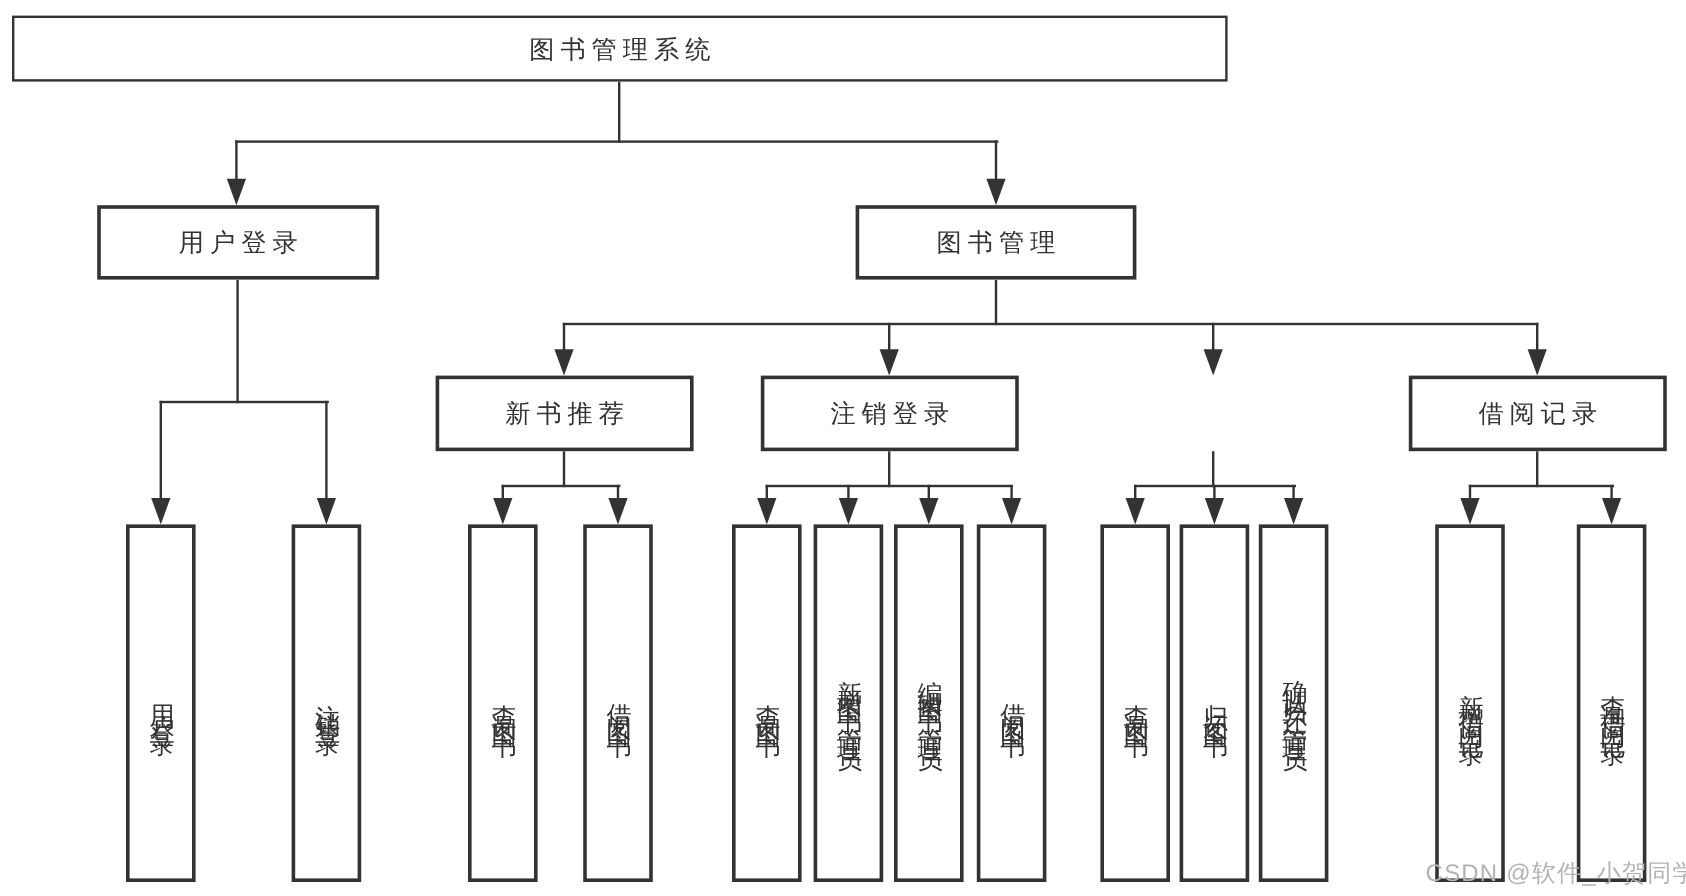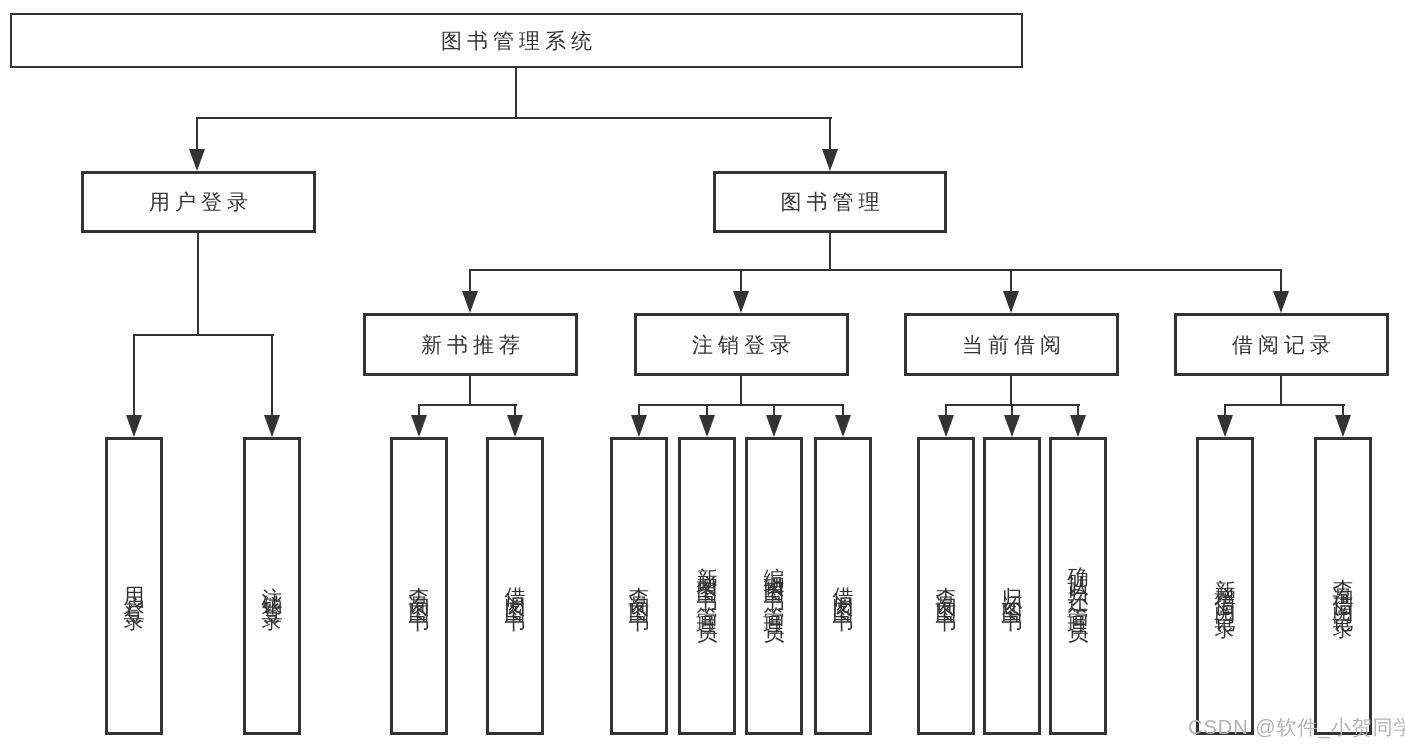--- a/index.html
+++ b/index.html
@@ -91,23 +91,20 @@
   <div class="box" style="left:713px;top:171px;width:234px;height:62px">
     <span class="hlabel">图书管理</span>
   </div>
 
   <div class="box" style="left:363px;top:313px;width:215px;height:63px">
     <span class="hlabel">新书推荐</span>
   </div>
   <div class="box" style="left:634px;top:313px;width:215px;height:63px">
     <span class="hlabel">注销登录</span>
   </div>
-  <div class="box" style="left:904px;top:313px;width:215px;height:63px">
-    <span class="hlabel">当前借阅</span>
-  </div>
   <div class="box" style="left:1174px;top:313px;width:215px;height:63px">
     <span class="hlabel">借阅记录</span>
   </div>
 
   <div class="box" style="left:105px;top:437px;width:58px;height:298px">
     <span class="vlabel">用户登录</span>
   </div>
   <div class="box" style="left:243px;top:437px;width:58px;height:298px">
     <span class="vlabel">注销登录</span>
   </div>

